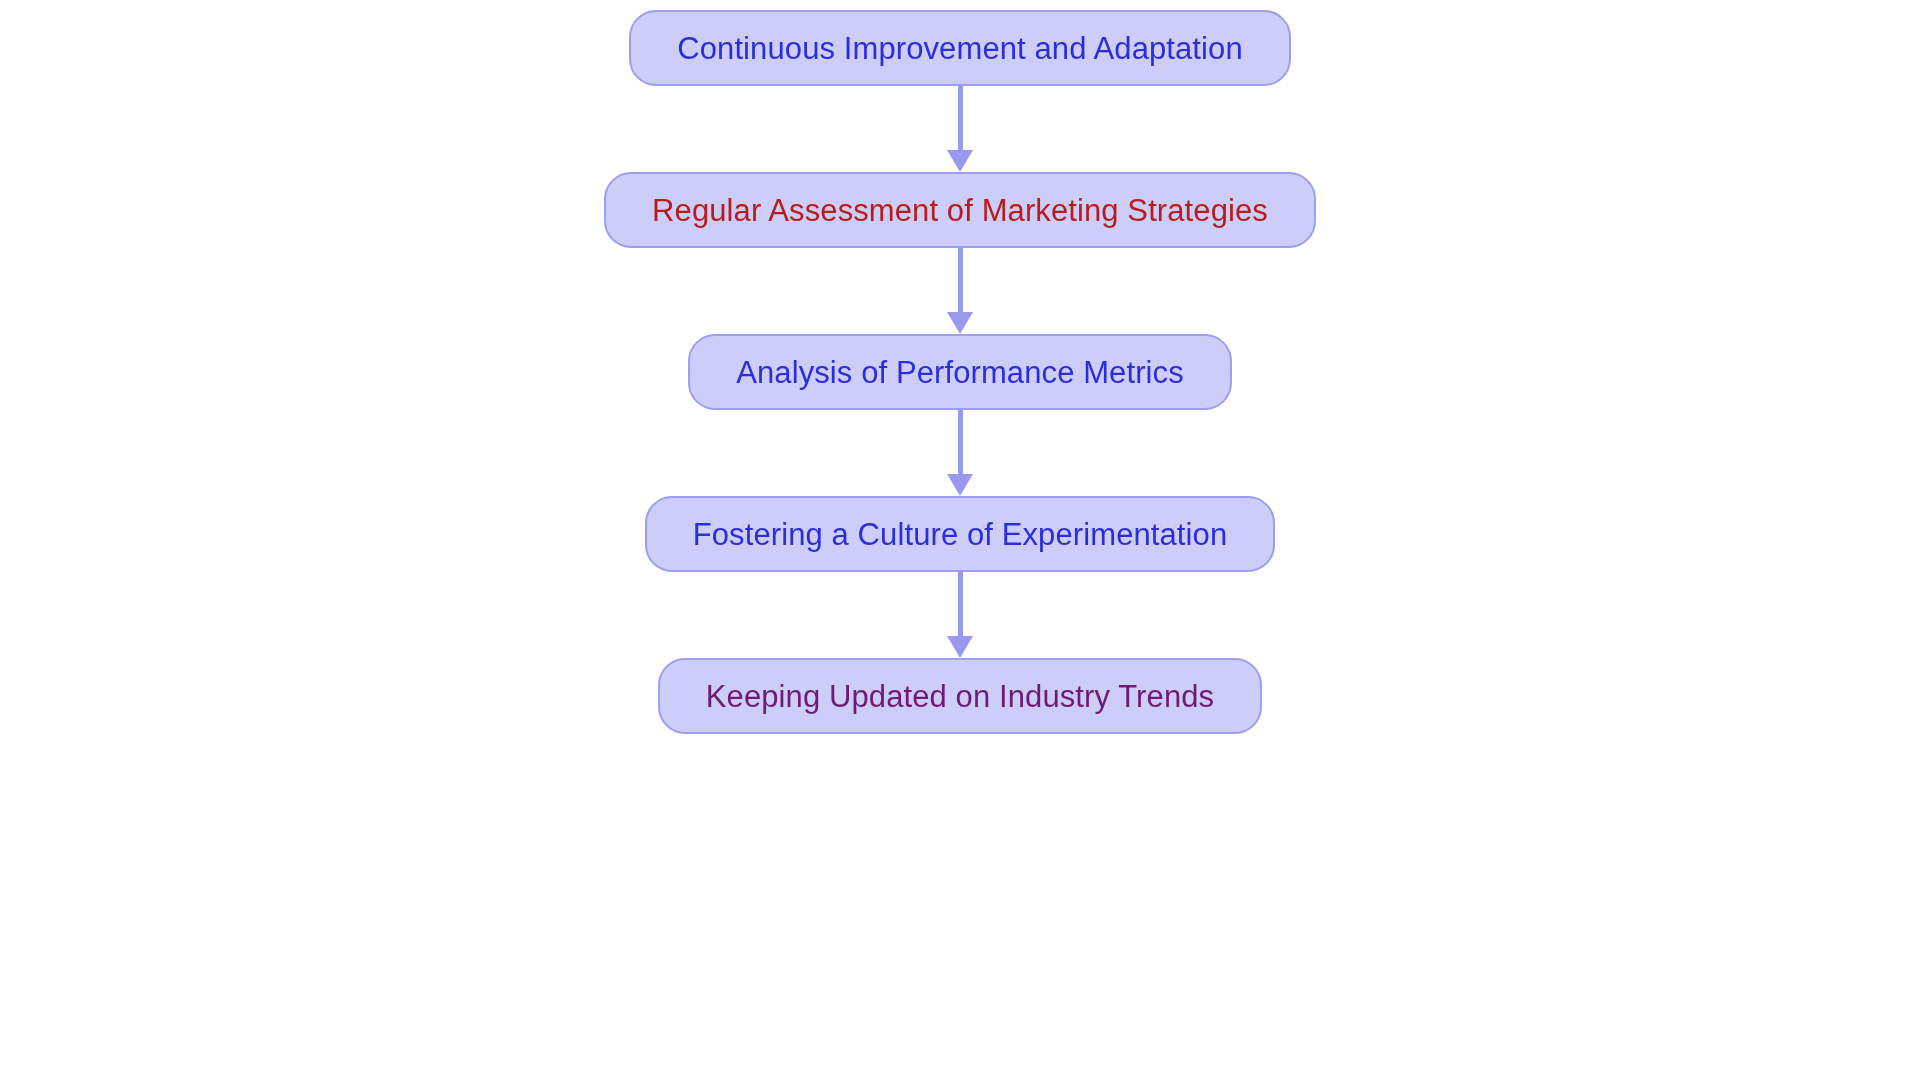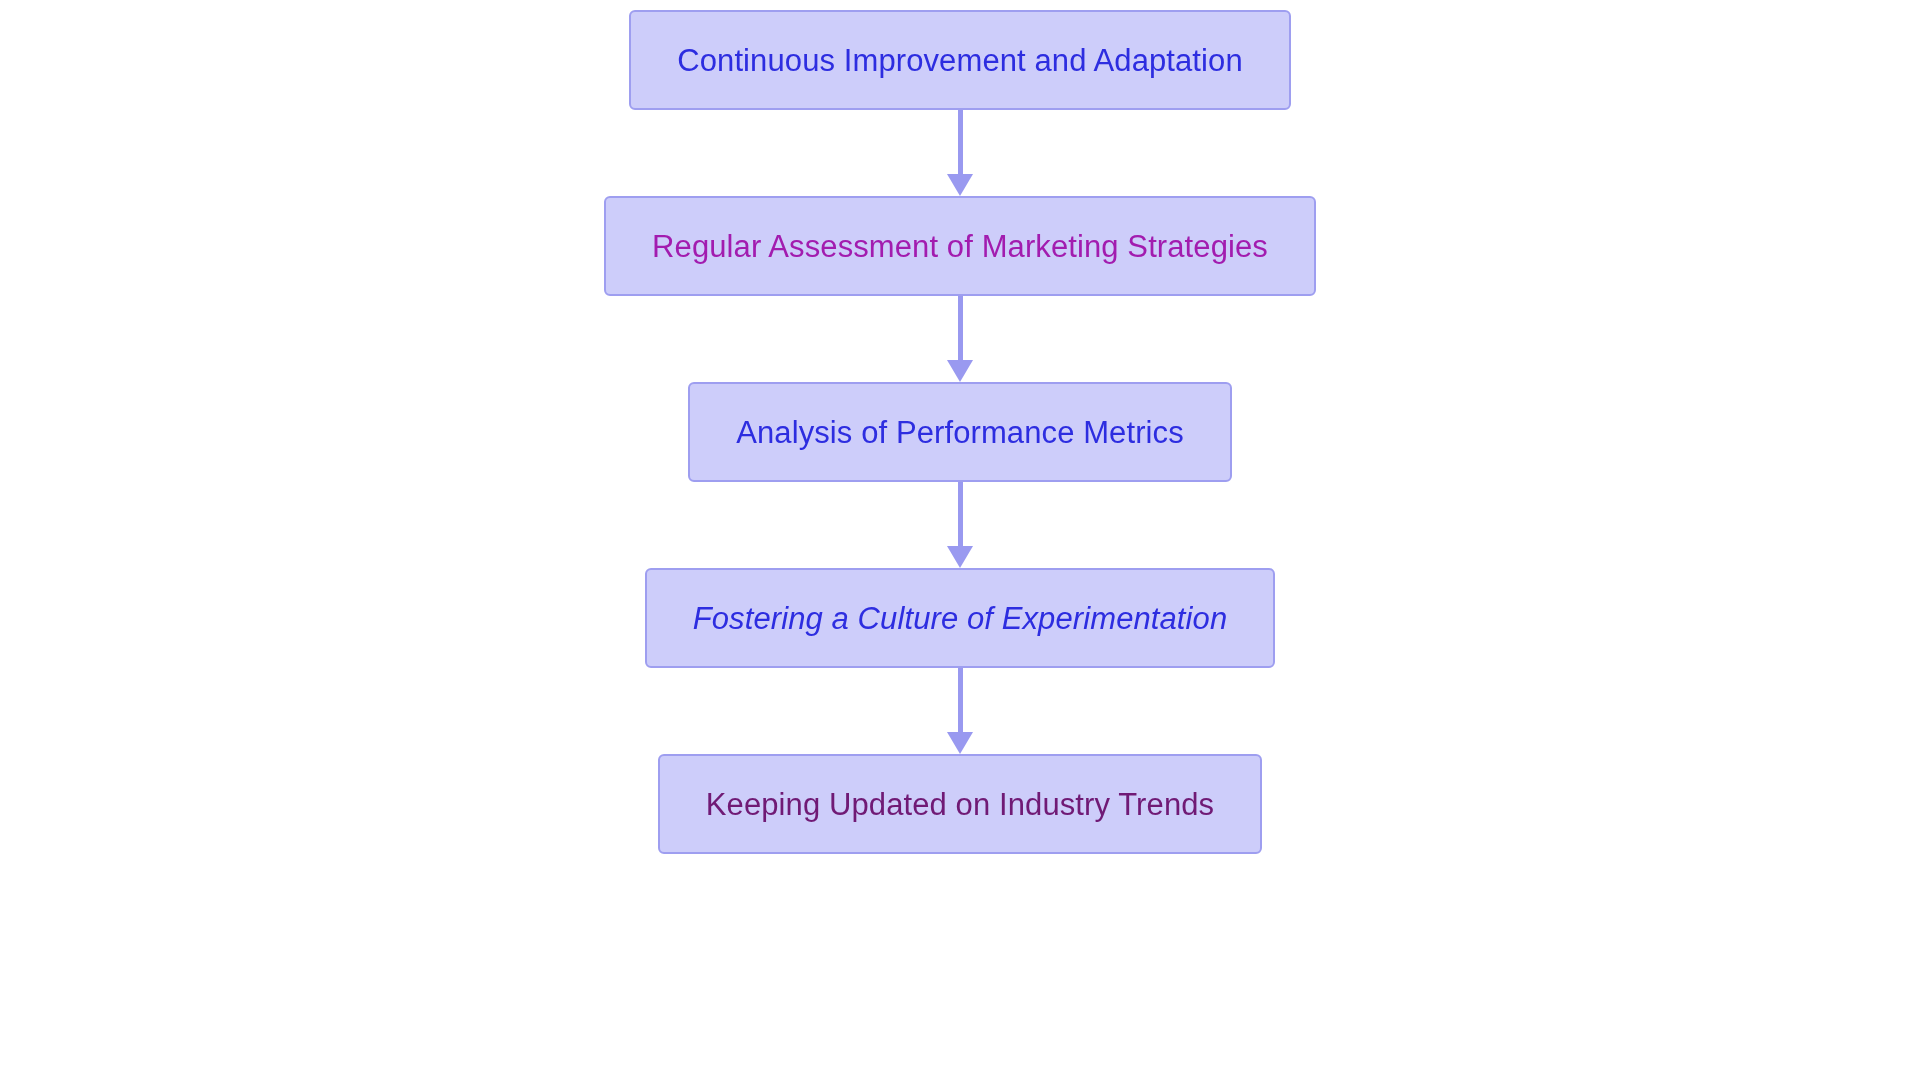--- a/index.html
+++ b/index.html
@@ -35,22 +35,22 @@
   }
 
   
   .flow-node {
     box-sizing: border-box;
     display: flex;
     align-items: center;
     justify-content: center;
     background: #cdcdfa;
     border: 2px solid #9e9ef0;
-    border-radius: 6px;
-    height: 100px;
+    border-radius: 27px;
+    height: 76px;
     padding: 0 46px;
     white-space: nowrap;
   }
   .flow-node-label {
     font-size: 31px;
     font-weight: 400;
     letter-spacing: 0.1px;
     color: #2d2de0;
     line-height: 1;
   }
@@ -96,38 +96,38 @@
     <div class="flow-node" style="background: rgb(205, 205, 250); border-color: rgb(158, 158, 240);">
       <span class="flow-node-label" style="color: rgb(45, 45, 224);">Continuous Improvement and Adaptation</span>
     </div>
 
     <div class="flow-connector gap-1">
       <div class="connector-shaft" style="background: rgb(153, 153, 240);"></div>
       <div class="connector-head" style="border-top-color: rgb(153, 153, 240);"></div>
     </div>
 
     <div class="flow-node" style="background: rgb(205, 205, 250); border-color: rgb(158, 158, 240);">
-      <span class="flow-node-label" style="color: #a21caf;">Regular Assessment of Marketing Strategies</span>
+      <span class="flow-node-label" style="color: #b91c1c;">Regular Assessment of Marketing Strategies</span>
     </div>
 
     <div class="flow-connector gap-2">
       <div class="connector-shaft" style="background: rgb(153, 153, 240);"></div>
       <div class="connector-head" style="border-top-color: rgb(153, 153, 240);"></div>
     </div>
 
     <div class="flow-node" style="background: rgb(205, 205, 250); border-color: rgb(158, 158, 240); text-align: center;">
       <span class="flow-node-label" style="color: rgb(45, 45, 224);">Analysis of Performance Metrics</span>
     </div>
 
     <div class="flow-connector gap-3">
       <div class="connector-shaft" style="background: rgb(153, 153, 240);"></div>
       <div class="connector-head" style="border-top-color: rgb(153, 153, 240);"></div>
     </div>
 
-    <div class="flow-node" style="background: rgb(205, 205, 250); border-color: rgb(158, 158, 240); font-style: italic;">
+    <div class="flow-node" style="background: rgb(205, 205, 250); border-color: rgb(158, 158, 240);">
       <span class="flow-node-label" style="color: rgb(45, 45, 224);">Fostering a Culture of Experimentation</span>
     </div>
 
     <div class="flow-connector gap-4">
       <div class="connector-shaft" style="background: rgb(153, 153, 240);"></div>
       <div class="connector-head" style="border-top-color: rgb(153, 153, 240);"></div>
     </div>
 
     <div class="flow-node" style="background: rgb(205, 205, 250); border-color: rgb(158, 158, 240);">
       <span class="flow-node-label" style="color: #701a75;">Keeping Updated on Industry Trends</span>

